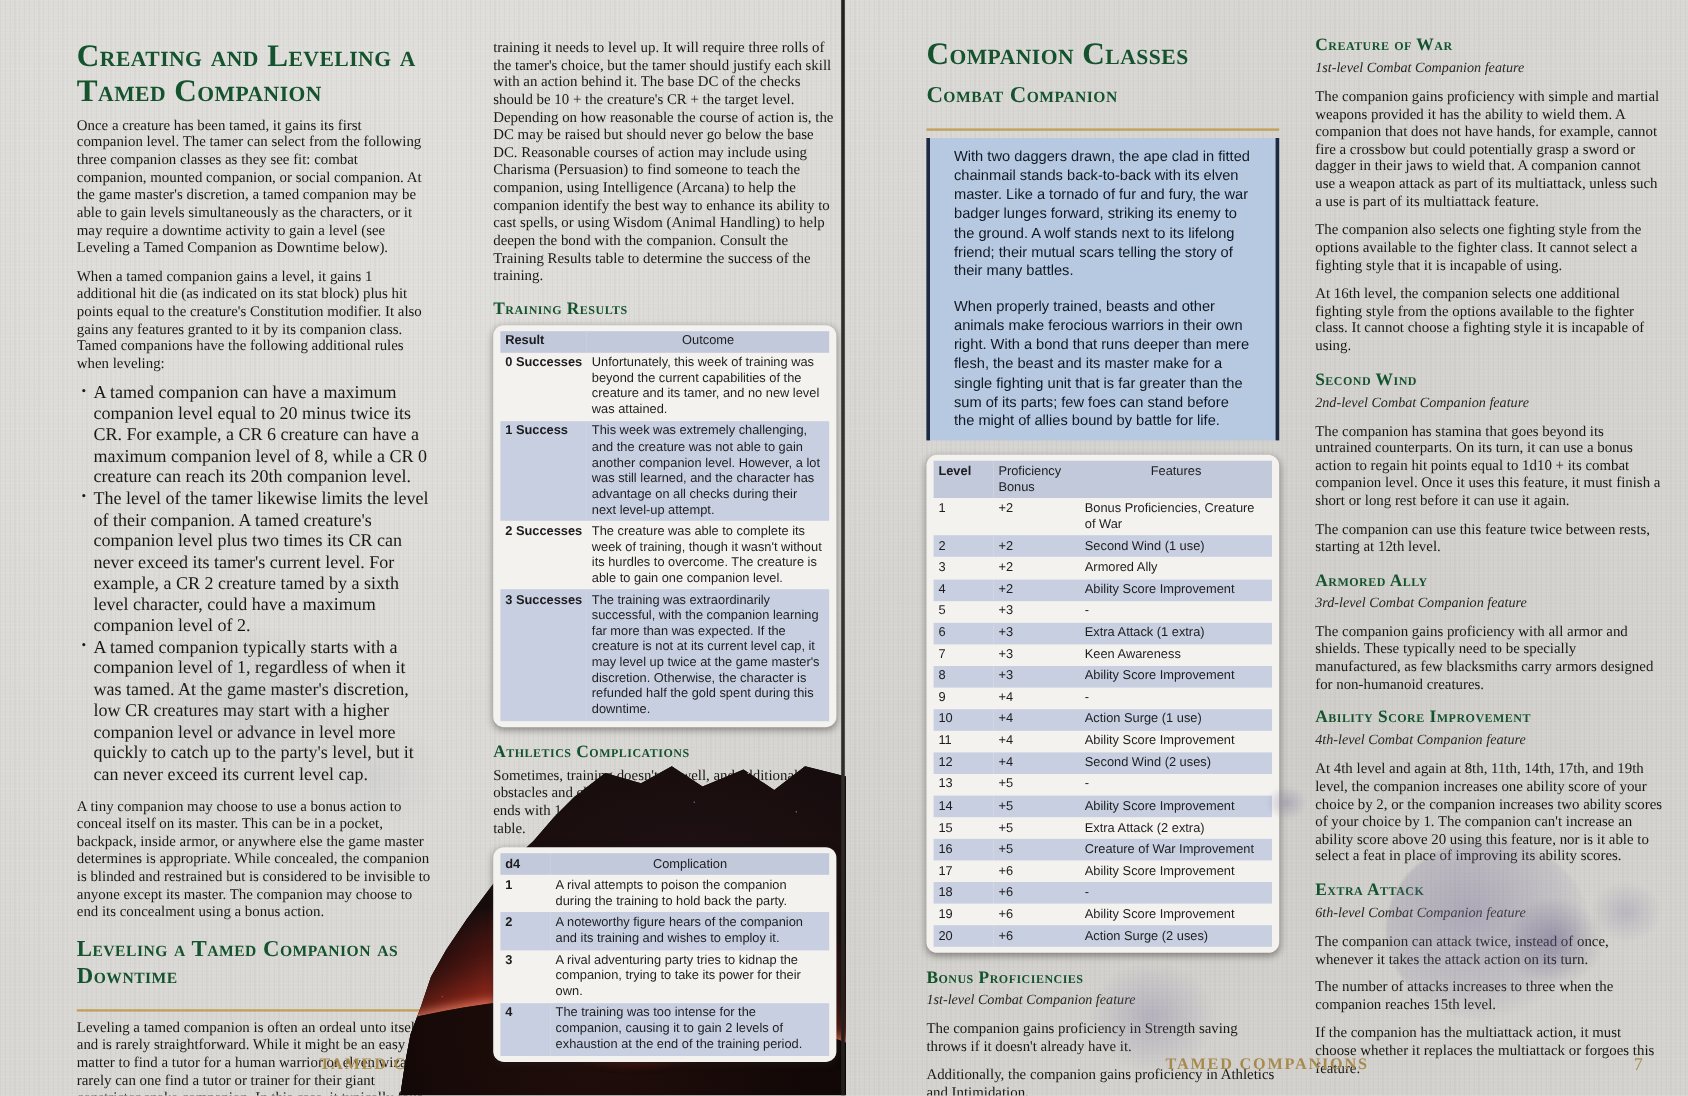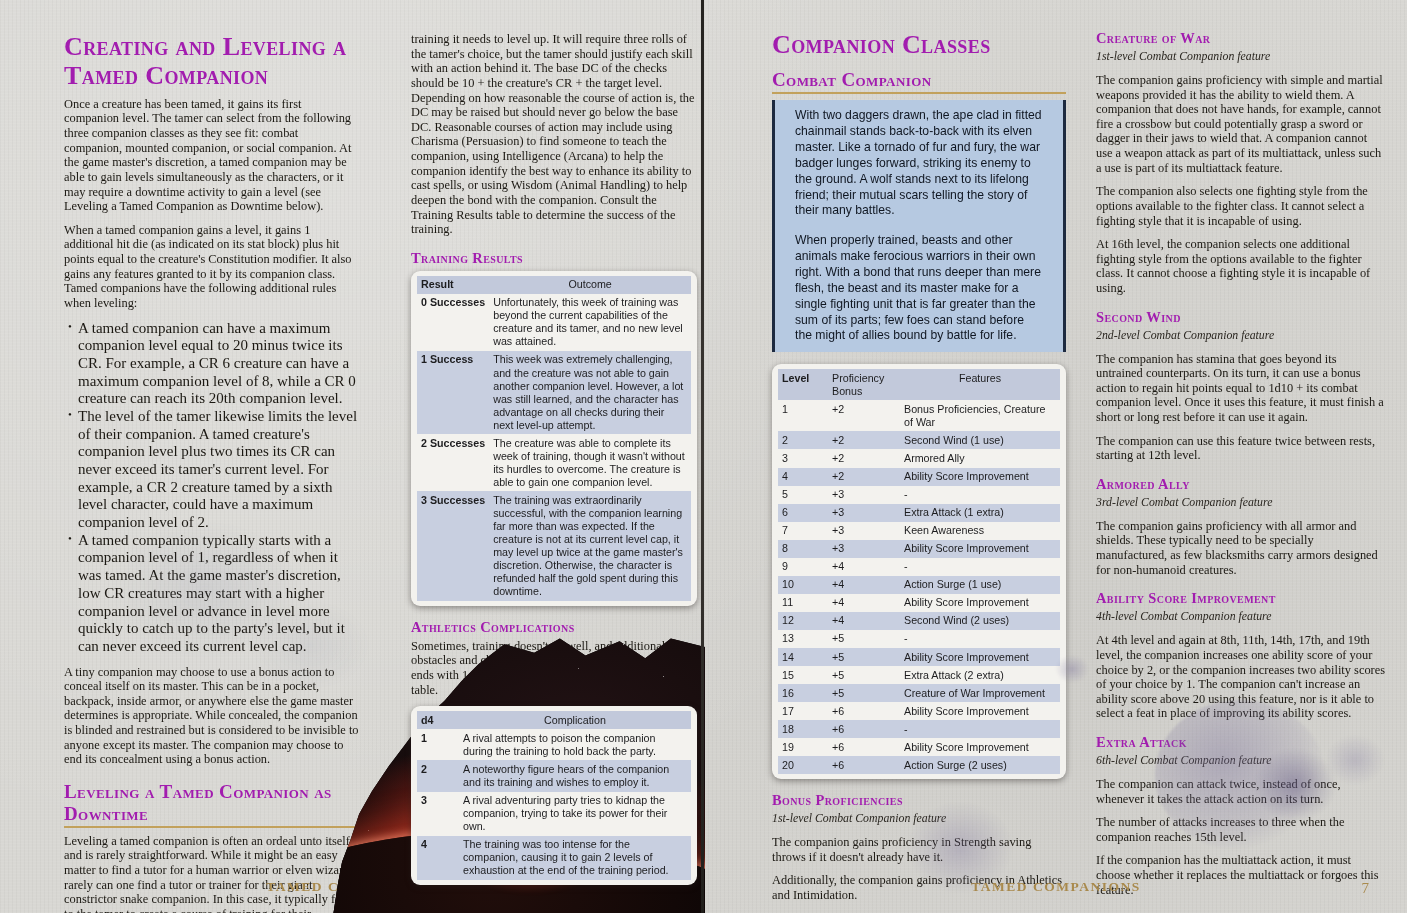--- a/index.html
+++ b/index.html
@@ -22,23 +22,23 @@
   #page-right{left:705px;width:702px;}
   .spine{position:absolute;left:701px;top:0;width:3px;height:913px;z-index:3;
     background:linear-gradient(180deg,#24221f,#3b3733 50%,#201e1b);}
 
   .col{position:absolute;}
   #col1{left:64px;top:32px;width:295px;}
   #col2{left:368px;top:32px;width:286px;padding-left:43px;}
   #col3{left:67px;top:30px;width:294px;}
   #col4{left:391px;top:30px;width:290px;}
 
-  h1,h2,h3{font-variant:small-caps;color:#a21caf;margin:0;font-weight:700;letter-spacing:.4px;}
+  h1,h2,h3{font-variant:small-caps;color:#14532d;margin:0;font-weight:700;letter-spacing:.4px;}
   h1{font-size:26px;line-height:1.13;margin-bottom:6px;}
-  h2{font-size:19px;line-height:1.15;border-bottom:2px solid #c2a15c;padding-bottom:1px;margin:14px 0 6px;}
+  h2{font-size:19px;line-height:1.15;border-bottom:2px solid #c2a15c;padding-bottom:16px;margin:14px 0 6px;}
   h3{font-size:14.5px;margin:13px 0 3px;}
   h3.tight{margin-top:0;}
   .subtitle{font-style:italic;font-size:11.8px;color:#2a2620;margin:0 0 9px;}
   p{font-size:12.4px;line-height:1.18;margin:0 0 9px;color:#1b1812;}
   .lead{font-weight:700;}
   ul.bullets{margin:0 0 9px 4px;padding:0;list-style:none;}
   ul.bullets li{position:relative;padding-left:10px;font-size:15px;line-height:1.18;color:#1b1812;}
   ul.bullets li::before{content:"\2022";position:absolute;left:0;top:0;font-size:11px;color:#1b1812;}
 
   .card{background:#f3f2ee;border-radius:9px;box-shadow:0 2px 6px rgba(35,32,28,.45);

